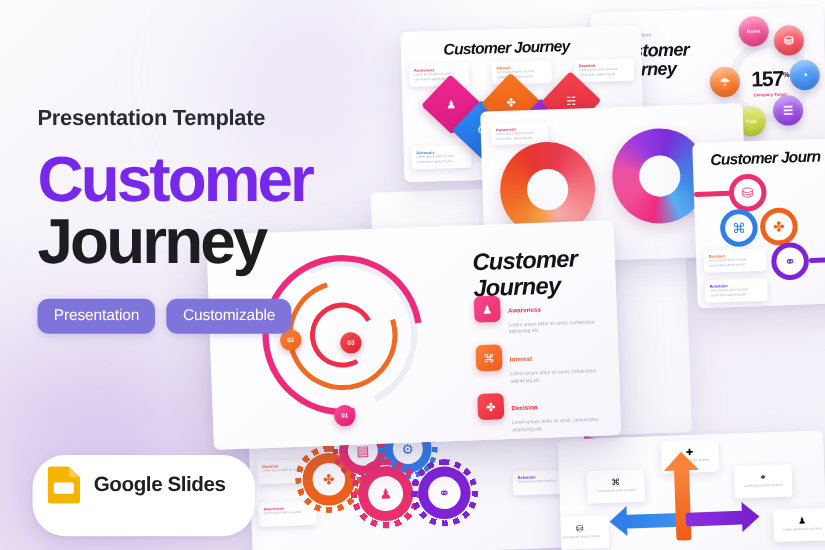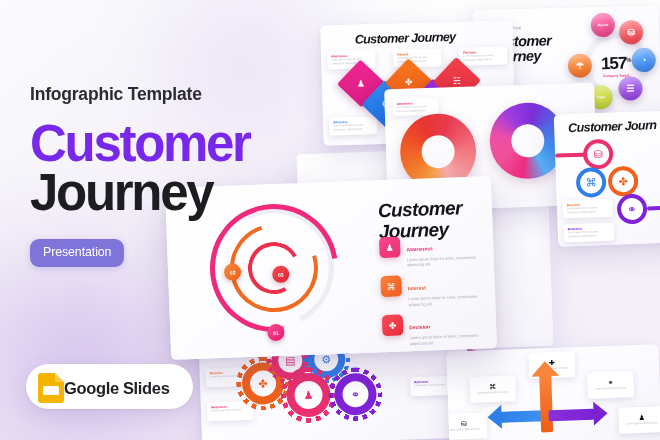--- a/index.html
+++ b/index.html
@@ -46,23 +46,23 @@
     background: #7f74da; color: #ffffff;
     font-size: 12.4px; font-weight: 400;
     padding: 7px 13px 8px; border-radius: 9px;
     line-height: 1; letter-spacing: -.1px;
     box-shadow: 0 2px 7px rgba(108,92,200,.22);
     white-space: nowrap;
   }
   
   .gs-badge {
     position: absolute; left: 26px; top: 364px; z-index: 45;
-    display: flex; align-items: center; 
+    display: flex; align-items: center; gap: 11px;
     background: #ffffff; border-radius: 26px;
-    padding: 9px 24px 6px 12px;
+    padding: 9px 24px 26px 12px;
     box-shadow: 0 6px 20px rgba(95,70,150,.14), 0 1px 3px rgba(95,70,150,.08);
   }
   .gs-icon { width: 26px; height: 30px; position: relative; flex: 0 0 auto; }
   .gs-icon .sheet {
     position: absolute; inset: 0;
     background: #f4b400; border-radius: 3px;
     clip-path: polygon(0 0, 64% 0, 100% 30%, 100% 100%, 0 100%);
   }
   .gs-icon .fold {
     position: absolute; right: 0; top: 0; width: 36%; height: 30%;
@@ -589,27 +589,28 @@
     <div class="acard" style="left:170px; top:62px;">
       <span class="ai">♟</span>
       <span class="at">Lorem ipsum dolor sit amet</span>
     </div>
     <div class="arrow ar-l"></div>
     <div class="arrow ar-up"></div>
     <div class="arrow ar-r"></div>
   </div>
 
   <div class="hero">
-    <div class="hero-eyebrow">Infographic Template</div>
+    <div class="hero-eyebrow">Presentation Template</div>
     <div class="hero-title">
       <span class="hero-line l1">Customer</span>
       <span class="hero-line l2">Journey</span>
     </div>
     <div class="pills">
       <span class="pill">Presentation</span>
+      <span class="pill">Customizable</span>
     </div>
   </div>
 
   <div class="gs-badge">
     <span class="gs-icon">
       <span class="sheet"></span>
         <span class="fold"></span>
         <span class="screen"></span>
     </span>
     <span class="gs-label">Google Slides</span>

